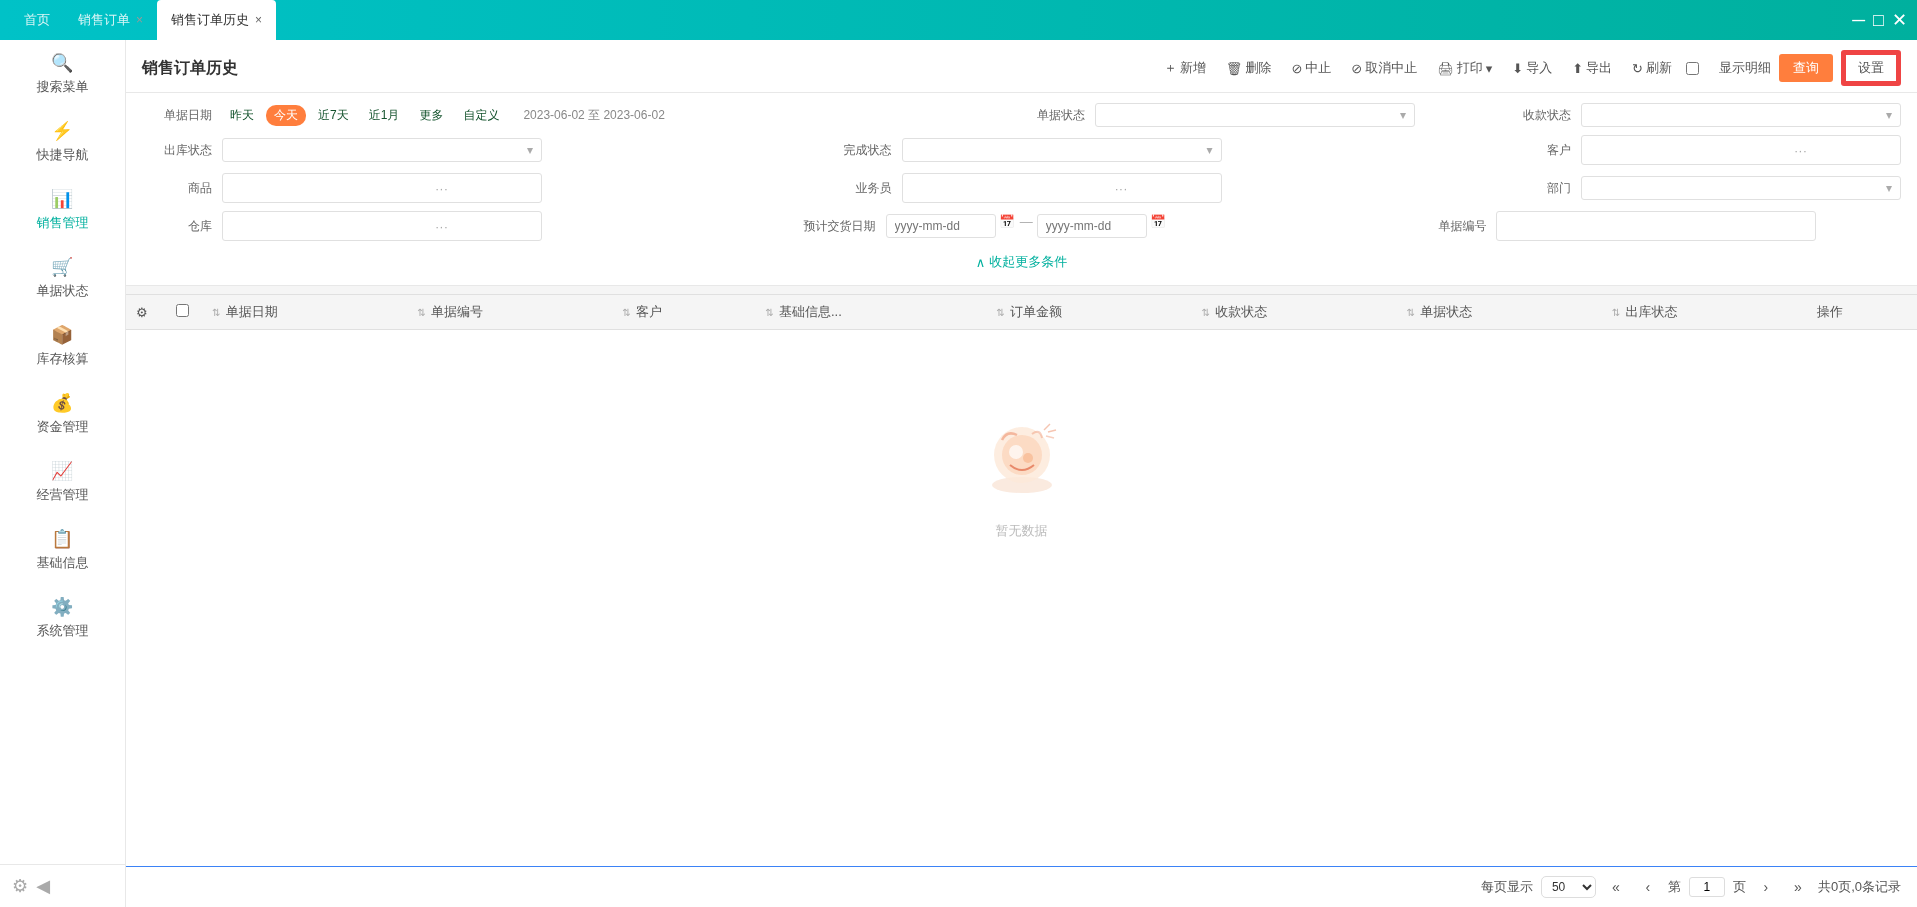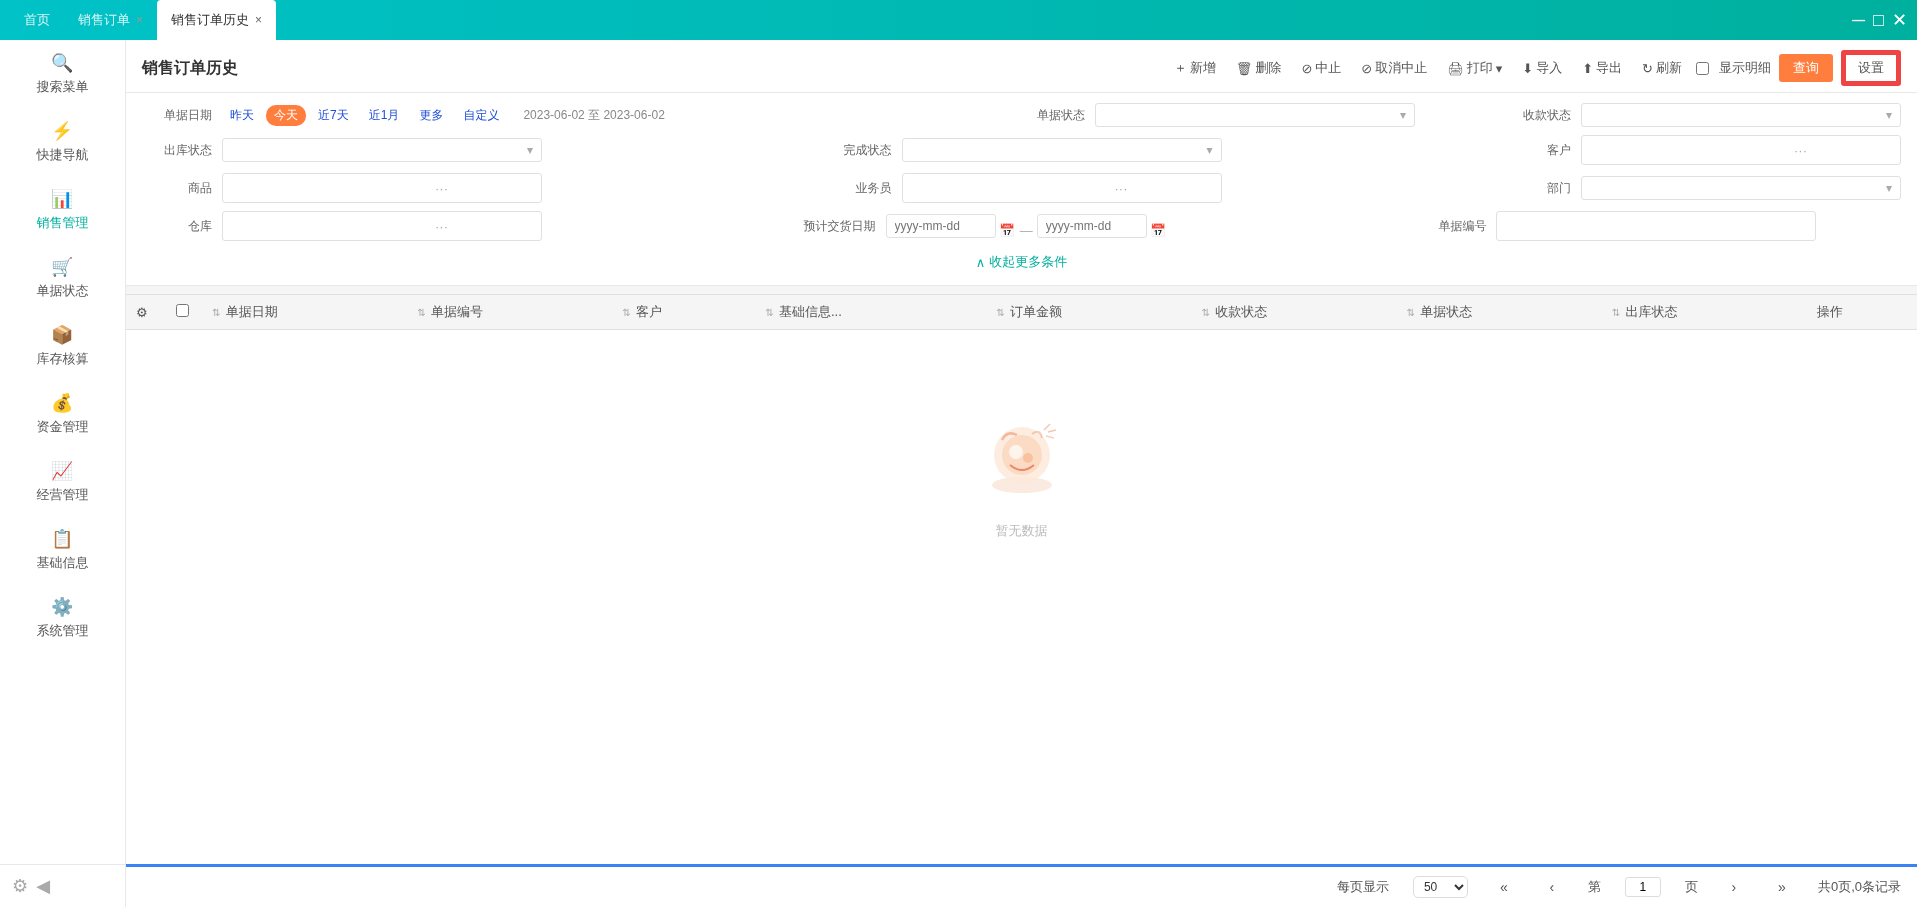--- a/index.html
+++ b/index.html
@@ -135,21 +135,21 @@
     }
     .toolbar-btn-outline {
       background: #fff;
       color: #555;
       border: 5px solid #ef4444;
       border-radius: 3px;
       padding: 4px 12px;
       cursor: pointer;
       font-size: 13px;
     }
-    .checkbox-label { display: flex; align-items: center; gap: 10px; font-size: 12px; color: #555; cursor: pointer; }
+    .checkbox-label { display: flex; align-items: center; gap: 20px; font-size: 12px; color: #555; cursor: pointer; }
 
     
     .filter-area {
       background: #fff;
       padding: 10px 16px;
       border-bottom: 1px solid #e8e8e8;
     }
     .filter-row {
       display: flex;
       align-items: center;
@@ -167,21 +167,21 @@
     .filter-date-group {
       display: flex;
       align-items: center;
       gap: 4px;
     }
     .date-btn {
       padding: 2px 8px;
       border-radius: 3px;
       font-size: 12px;
       cursor: pointer;
-      color: #1d4ed8;
+      color: #14532d;
       background: transparent;
       border: none;
     }
     .date-btn.active {
       background: #ff7e3d;
       color: #fff;
       border-radius: 10px;
       text-align: center;
     }
     .date-range-text { font-size: 12px; color: #888; margin-left: 12px; }
@@ -282,24 +282,24 @@
       margin-bottom: 12px;
     }
 
     
     .table-footer {
       display: flex;
       align-items: center;
       justify-content: flex-end;
       padding: 8px 16px;
       background: #fff;
-      border-top: 3px solid #3b82f6;
+      border-top: 1px solid #3b82f6;
       font-size: 12px;
       color: #555;
-      gap: 24px;
+      gap: 8px;
     }
     .page-size-select {
       border: 1px solid #ddd;
       border-radius: 5px;
       padding: 2px 6px;
       font-size: 12px;
       color: #333;
       background: #fff;
     }
     .page-btn {
@@ -499,21 +499,21 @@
       </div>
 
       <div class="filter-row">
         <span class="filter-label">仓库</span>
         <div style="display:flex;align-items:center;flex:1;max-width:320px;border:1px solid #e0e0e0;border-radius:3px;padding:3px 8px;background:#fff;">
           <input class="filter-input" style="border: none; outline: none; flex: 1 1 0%; font-size: 12px;" placeholder="">
           <span class="filter-dots">···</span>
         </div>
         <span style="flex:0.2"></span>
         <span class="filter-label" style="width:84px;">预计交货日期</span>
-        <div style="display:flex;align-items:flex-end;">
+        <div style="display:flex;align-items:flex-start;">
           <input class="filter-date-input" placeholder="yyyy-mm-dd" style="">
           <span class="filter-cal">📅</span>
           <span class="filter-dash">—</span>
           <input class="filter-date-input" placeholder="yyyy-mm-dd" style="">
           <span class="filter-cal">📅</span>
         </div>
         <span style="flex:0.2"></span>
         <span class="filter-label">单据编号</span>
         <div style="display:flex;align-items:center;flex:1;max-width:320px;border:1px solid #e0e0e0;border-radius:3px;padding:3px 8px;background:#fff;">
           <input class="filter-input" style="border: none; outline: none; flex: 1 1 0%; font-size: 12px;" placeholder="">

